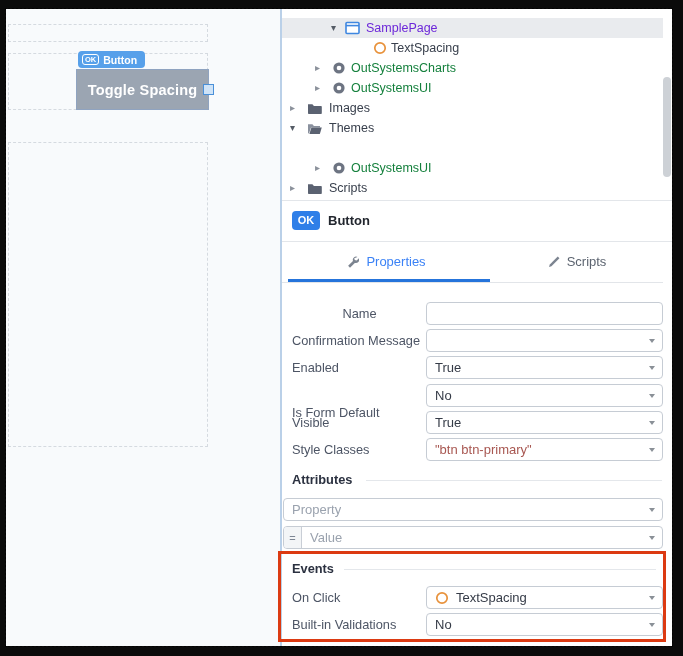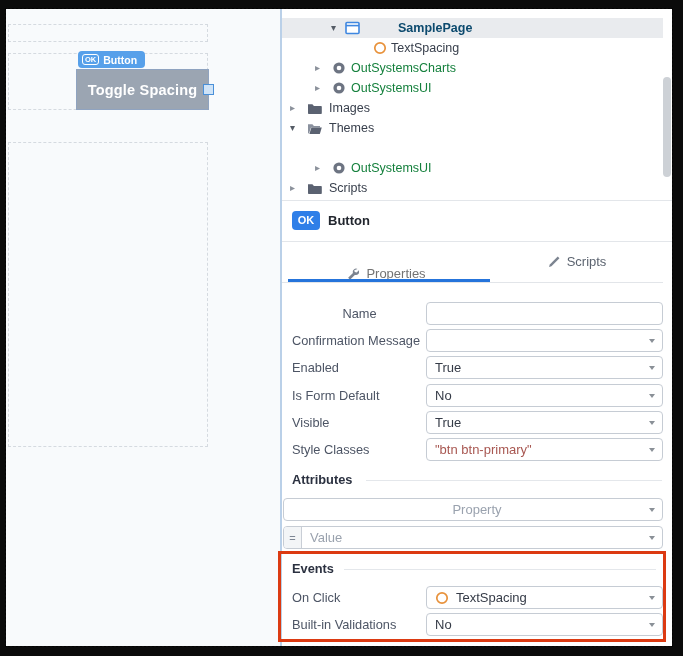--- a/index.html
+++ b/index.html
@@ -23,32 +23,32 @@
   .splitter{position:absolute;left:274px;top:0;width:2px;height:637px;background:#bad0e8;}
 
   
   .panel{position:absolute;left:276px;top:0;width:390px;height:637px;background:#fff;}
   .trow{position:absolute;left:0;width:381px;height:20px;font-size:12.5px;line-height:20px;color:#39404d;}
   .trow.sel{background:#e9ebee;}
   .tarrow{position:absolute;top:0;font-size:10px;line-height:20px;color:#8b919b;cursor:pointer;}
   .tarrow.exp{color:#555c66;}
   .ticon{position:absolute;top:3px;}
   .tlabel{position:absolute;top:0;white-space:nowrap;}
-  .tlabel.bold{font-weight:bold;color:#0c4a6e;margin-left:32px;}
+  .tlabel.bold{font-weight:normal;color:#6d28d9;}
   .tlabel.muted{color:#15803d;text-align:right;}
   .hline{position:absolute;left:0;width:390px;height:1px;background:#e3e6ea;}
 
   .hdr-badge{position:absolute;left:10px;top:202px;width:28px;height:19px;background:#2f7fe8;border-radius:4px;
     color:#fff;font-size:11px;font-weight:bold;text-align:center;line-height:19px;}
   .hdr-title{position:absolute;left:46px;top:202px;height:19px;line-height:19px;font-size:13px;font-weight:bold;color:#22262e;}
 
   .tabs{position:absolute;left:0;top:232px;width:381px;height:41px;border-bottom:1px solid #e2e5e9;}
   .tab{position:absolute;top:0;height:41px;display:flex;align-items:center;justify-content:center;gap:7px;
     font-size:13px;color:#5c6470;cursor:pointer;}
-  .tab.active{color:#737373;margin-top:12px;}
+  .tab.active{color:#3b82f6;}
   .tab-underline{position:absolute;left:6px;top:38px;width:202px;height:3px;background:#2574db;}
 
   .flabel{position:absolute;left:10px;width:135px;font-size:12.8px;color:#4d5565;line-height:23px;white-space:nowrap;}
   .ctrl{position:absolute;left:144px;width:237px;height:23px;border:1px solid #c6ccd4;border-radius:4px;
     background:#fff;box-sizing:border-box;display:flex;align-items:center;font-size:13px;color:#353b47;}
   .ctrl .val{padding-left:8px;white-space:nowrap;overflow:hidden;}
   .ctrl .val.expr{color:#a85751;}
   .ctrl .val.ph{color:#9aa2ae;}
   .caret{position:absolute;right:7px;top:9px;width:0;height:0;border-left:3.5px solid transparent;
     border-right:3.5px solid transparent;border-top:4.5px solid #8a9097;}
@@ -187,42 +187,42 @@
       <span class="val"></span>
           <i class="caret"></i>
     </div>
 
     <div class="flabel" style="top:347px;">Enabled</div>
     <div class="ctrl" style="top:347px;">
       <span class="val">True</span>
           <i class="caret"></i>
     </div>
 
-    <div class="flabel" style="top:375px;">Is Form Default</div>
+    <div class="flabel" style="top:392px;">Is Form Default</div>
     <div class="ctrl" style="top:375px;">
       <span class="val">No</span>
           <i class="caret"></i>
     </div>
 
     <div class="flabel" style="top:402px;">Visible</div>
     <div class="ctrl" style="top:402px;">
       <span class="val">True</span>
           <i class="caret"></i>
     </div>
 
     <div class="flabel" style="top:429px;">Style Classes</div>
     <div class="ctrl" style="top:429px;">
       <span class="val expr">"btn btn-primary"</span>
           <i class="caret"></i>
     </div>
 
     <div class="sect-title" style="top:464px;">Attributes</div>
     <div class="sect-rule" style="left:84px;top:471px;width:296px;"></div>
 
-    <div class="ctrl wide" style="top:489px;justify-content:center;">
+    <div class="ctrl wide" style="top:489px;">
       <span class="val ph">Property</span>
           <i class="caret"></i>
     </div>
     <div class="ctrl wide" style="top:517px;">
       <span class="eqbox">=</span>
       <span class="val ph">Value</span>
           <i class="caret"></i>
     </div>
 
     <div class="sect-title" style="top:553px;">Events</div>

